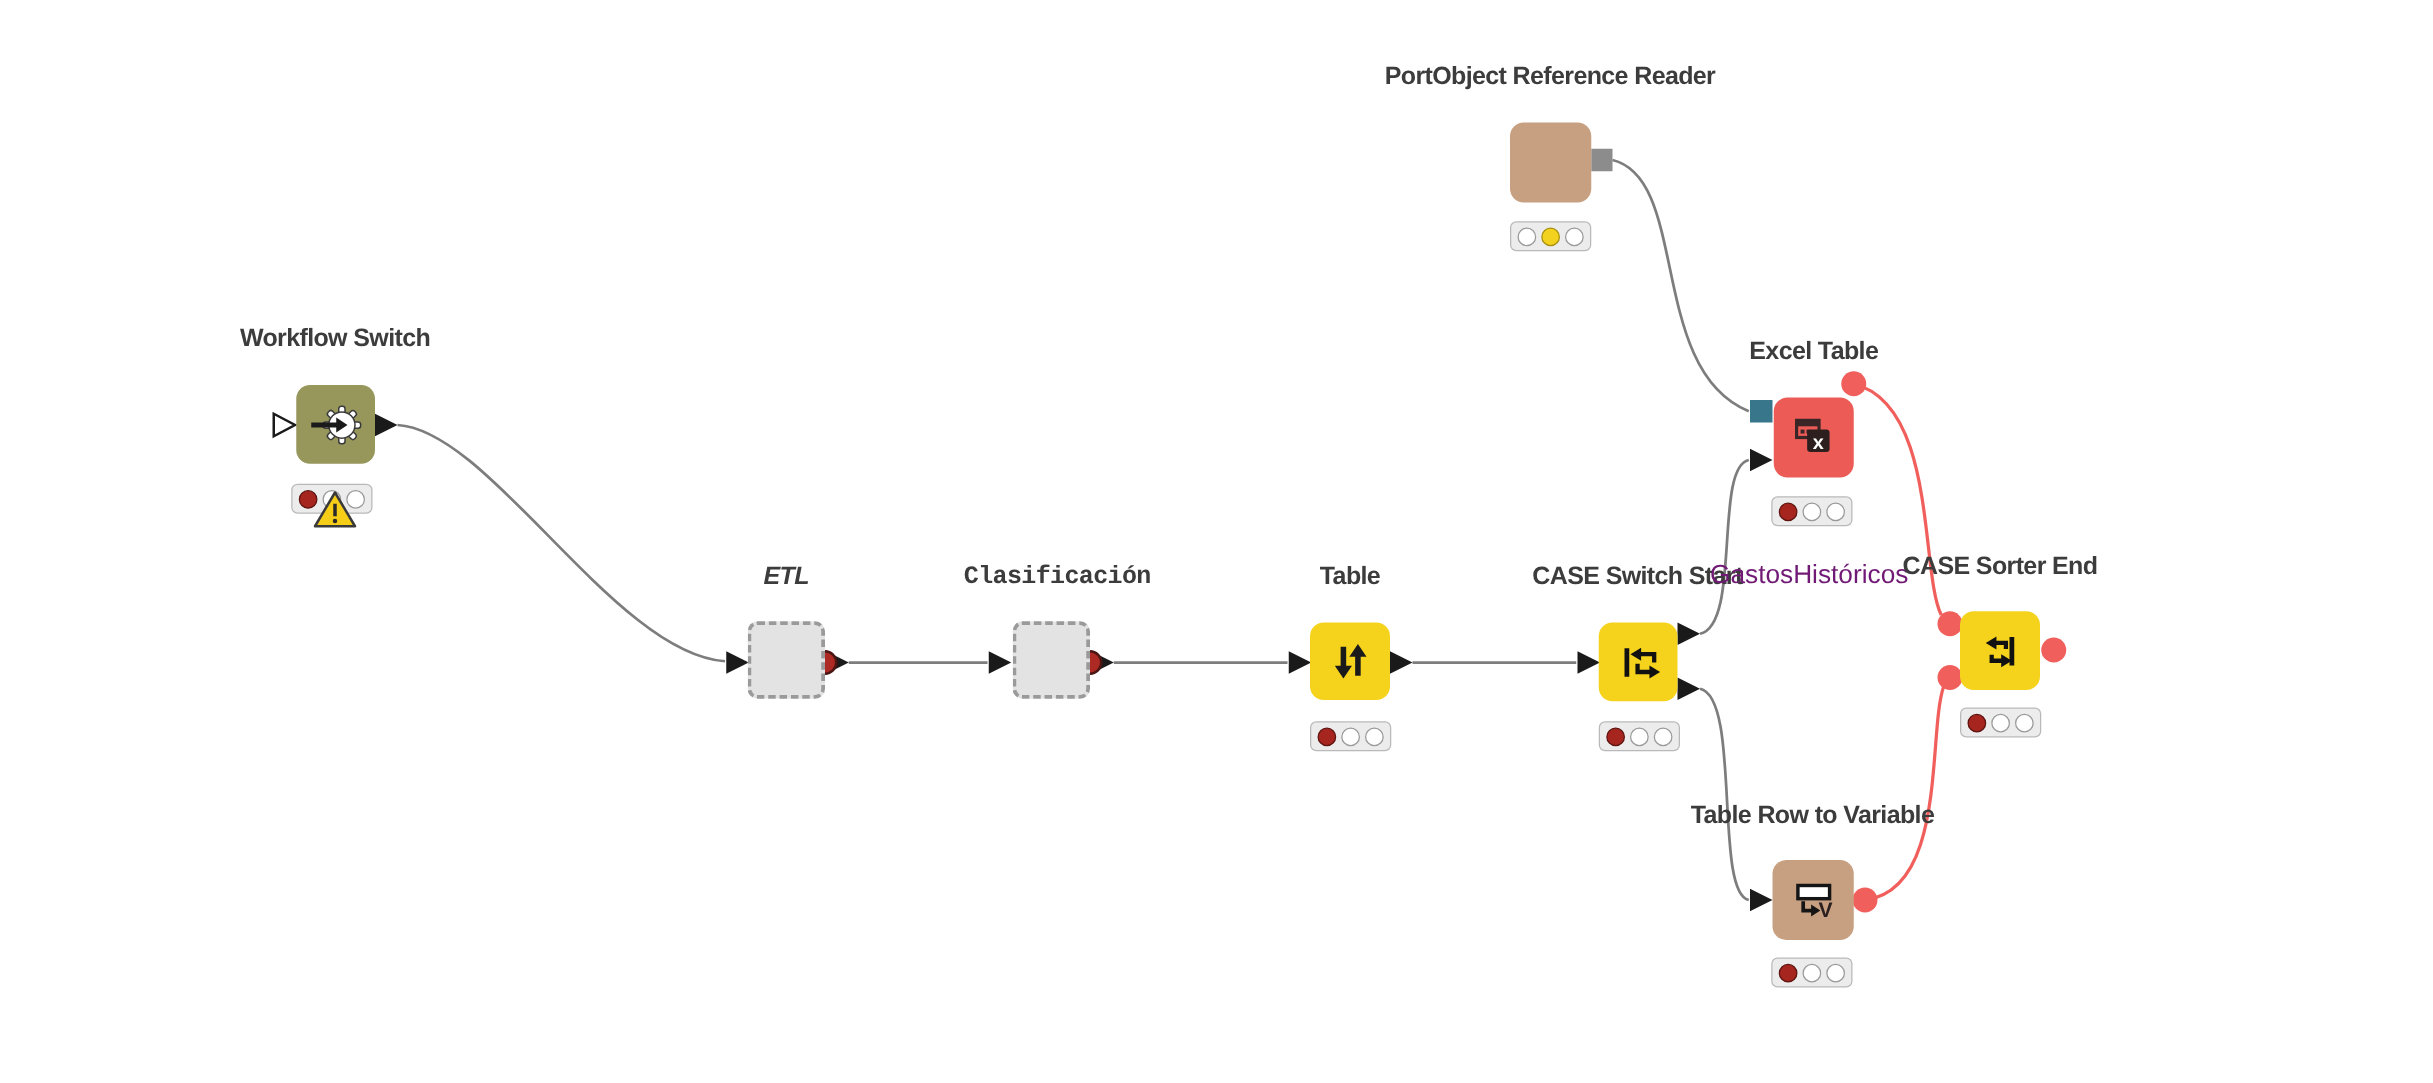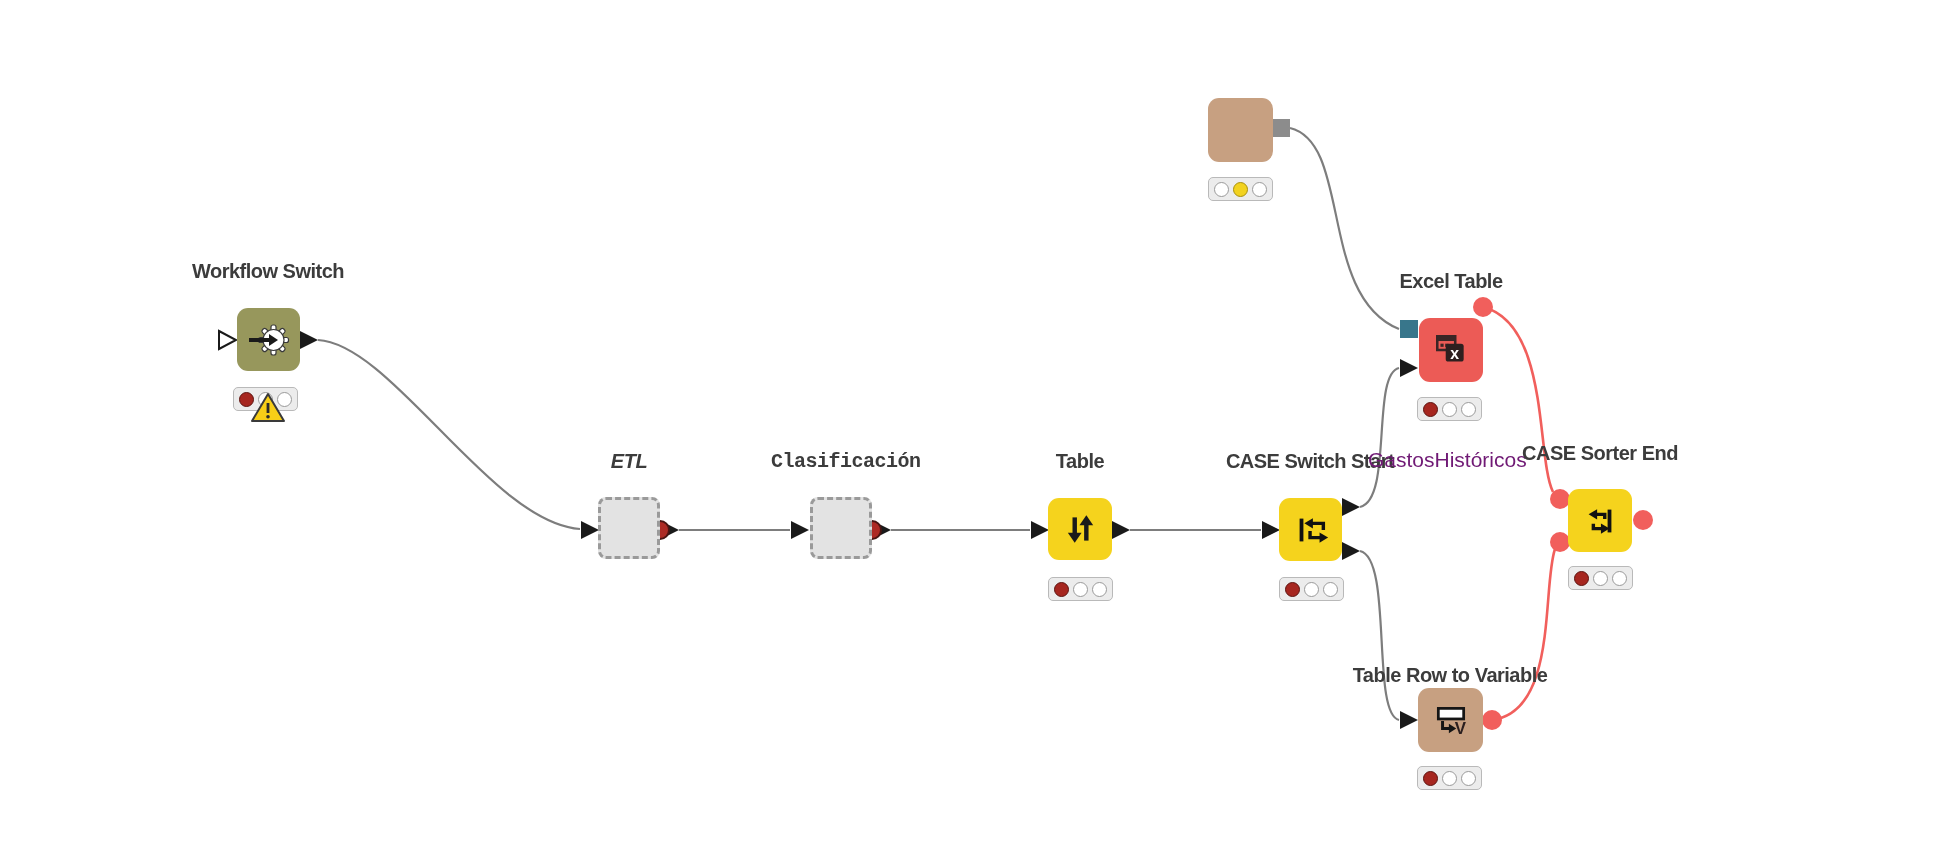--- a/index.html
+++ b/index.html
@@ -127,20 +127,21 @@
       <path d="M19,21 v7 h12" stroke="#111" stroke-width="3.6" fill="none"></path>
       <polygon points="29,22.5 29,33.5 38,28" fill="#111"></polygon>
     </svg>
   </div>
   <div class="tl" style="left:1279px;top:577px;">
     <span class="lt red"></span>
     <span class="lt"></span>
     <span class="lt"></span>
   </div>
 
+  <div class="nlabel" style="left:1090px;top:50px;width:300px;">PortObject Reference Reader</div>
   <div class="node n-tan" style="left:1208px;top:98px;width:65px;height:64px;"></div>
   <div class="tl" style="left:1208px;top:177px;">
     <span class="lt"></span>
     <span class="lt yellow"></span>
     <span class="lt"></span>
   </div>
 
   <div class="nlabel" style="left:1371px;top:270px;width:160px;">Excel Table</div>
   <div class="node n-coral" style="left:1419px;top:318px;width:64px;height:64px;">
     <svg width="38" height="38" viewBox="0 0 36 36">
@@ -169,21 +170,21 @@
       <path d="M13,23 v5 h9" stroke="#111" stroke-width="3.6" fill="none"></path>
       <polygon points="21,22.5 21,33.5 30,28" fill="#111"></polygon>
     </svg>
   </div>
   <div class="tl" style="left:1568px;top:566px;">
     <span class="lt red"></span>
     <span class="lt"></span>
     <span class="lt"></span>
   </div>
 
-  <div class="nlabel" style="left:1350px;top:641px;width:200px;margin-top:23px;">Table Row to Variable</div>
+  <div class="nlabel" style="left:1350px;top:641px;width:200px;">Table Row to Variable</div>
   <div class="node n-tan" style="left:1418px;top:688px;width:65px;height:64px;">
     <svg width="38" height="38" viewBox="0 0 36 36">
       <rect x="6" y="7" width="24" height="10" fill="#ffffff" stroke="#151515" stroke-width="2.6"></rect>
       <path d="M10,19 v7 h7" stroke="#151515" stroke-width="2.8" fill="none"></path>
       <polygon points="16,21.5 16,30.5 23,26" fill="#151515"></polygon>
       <text x="27" y="31" font-family="Liberation Sans, sans-serif" font-size="16" font-weight="700" fill="#2B1F1F" text-anchor="middle">V</text>
     </svg>
   </div>
   <div class="tl" style="left:1417px;top:766px;">
     <span class="lt red"></span>

